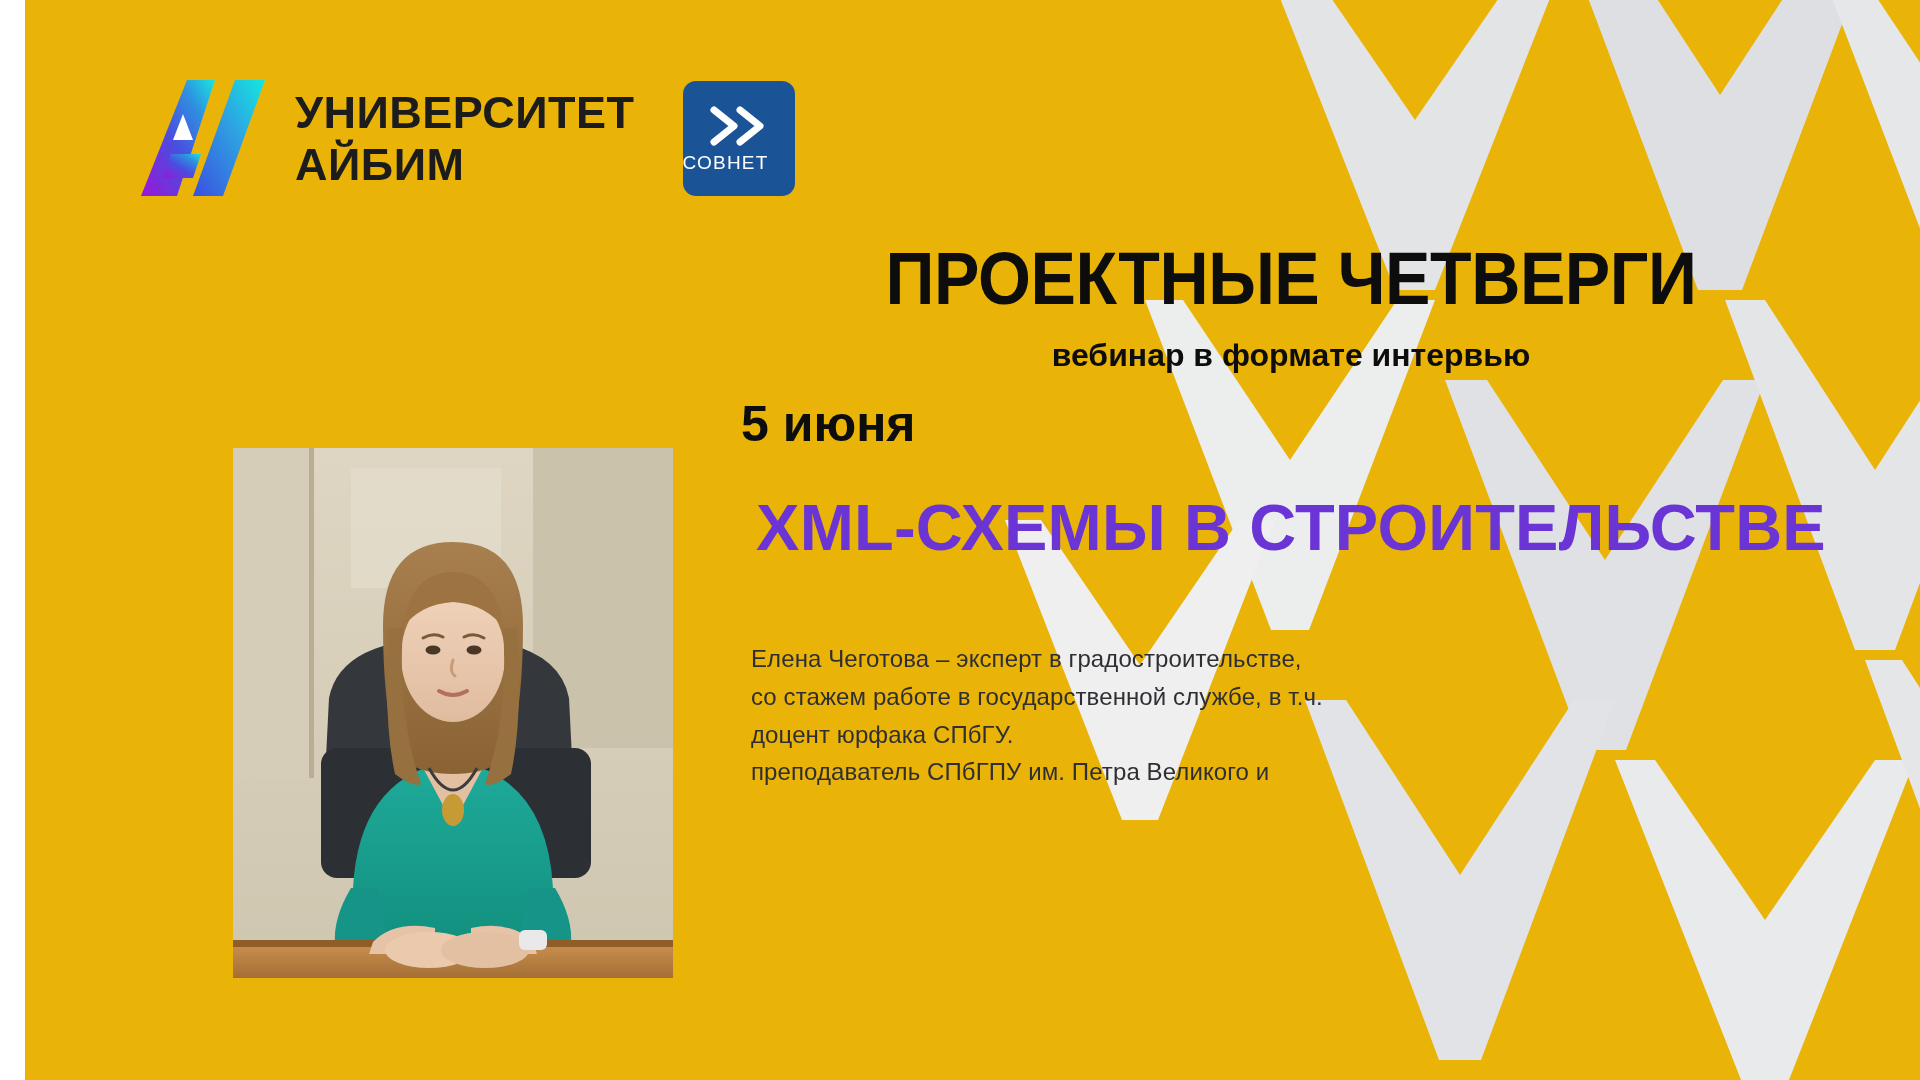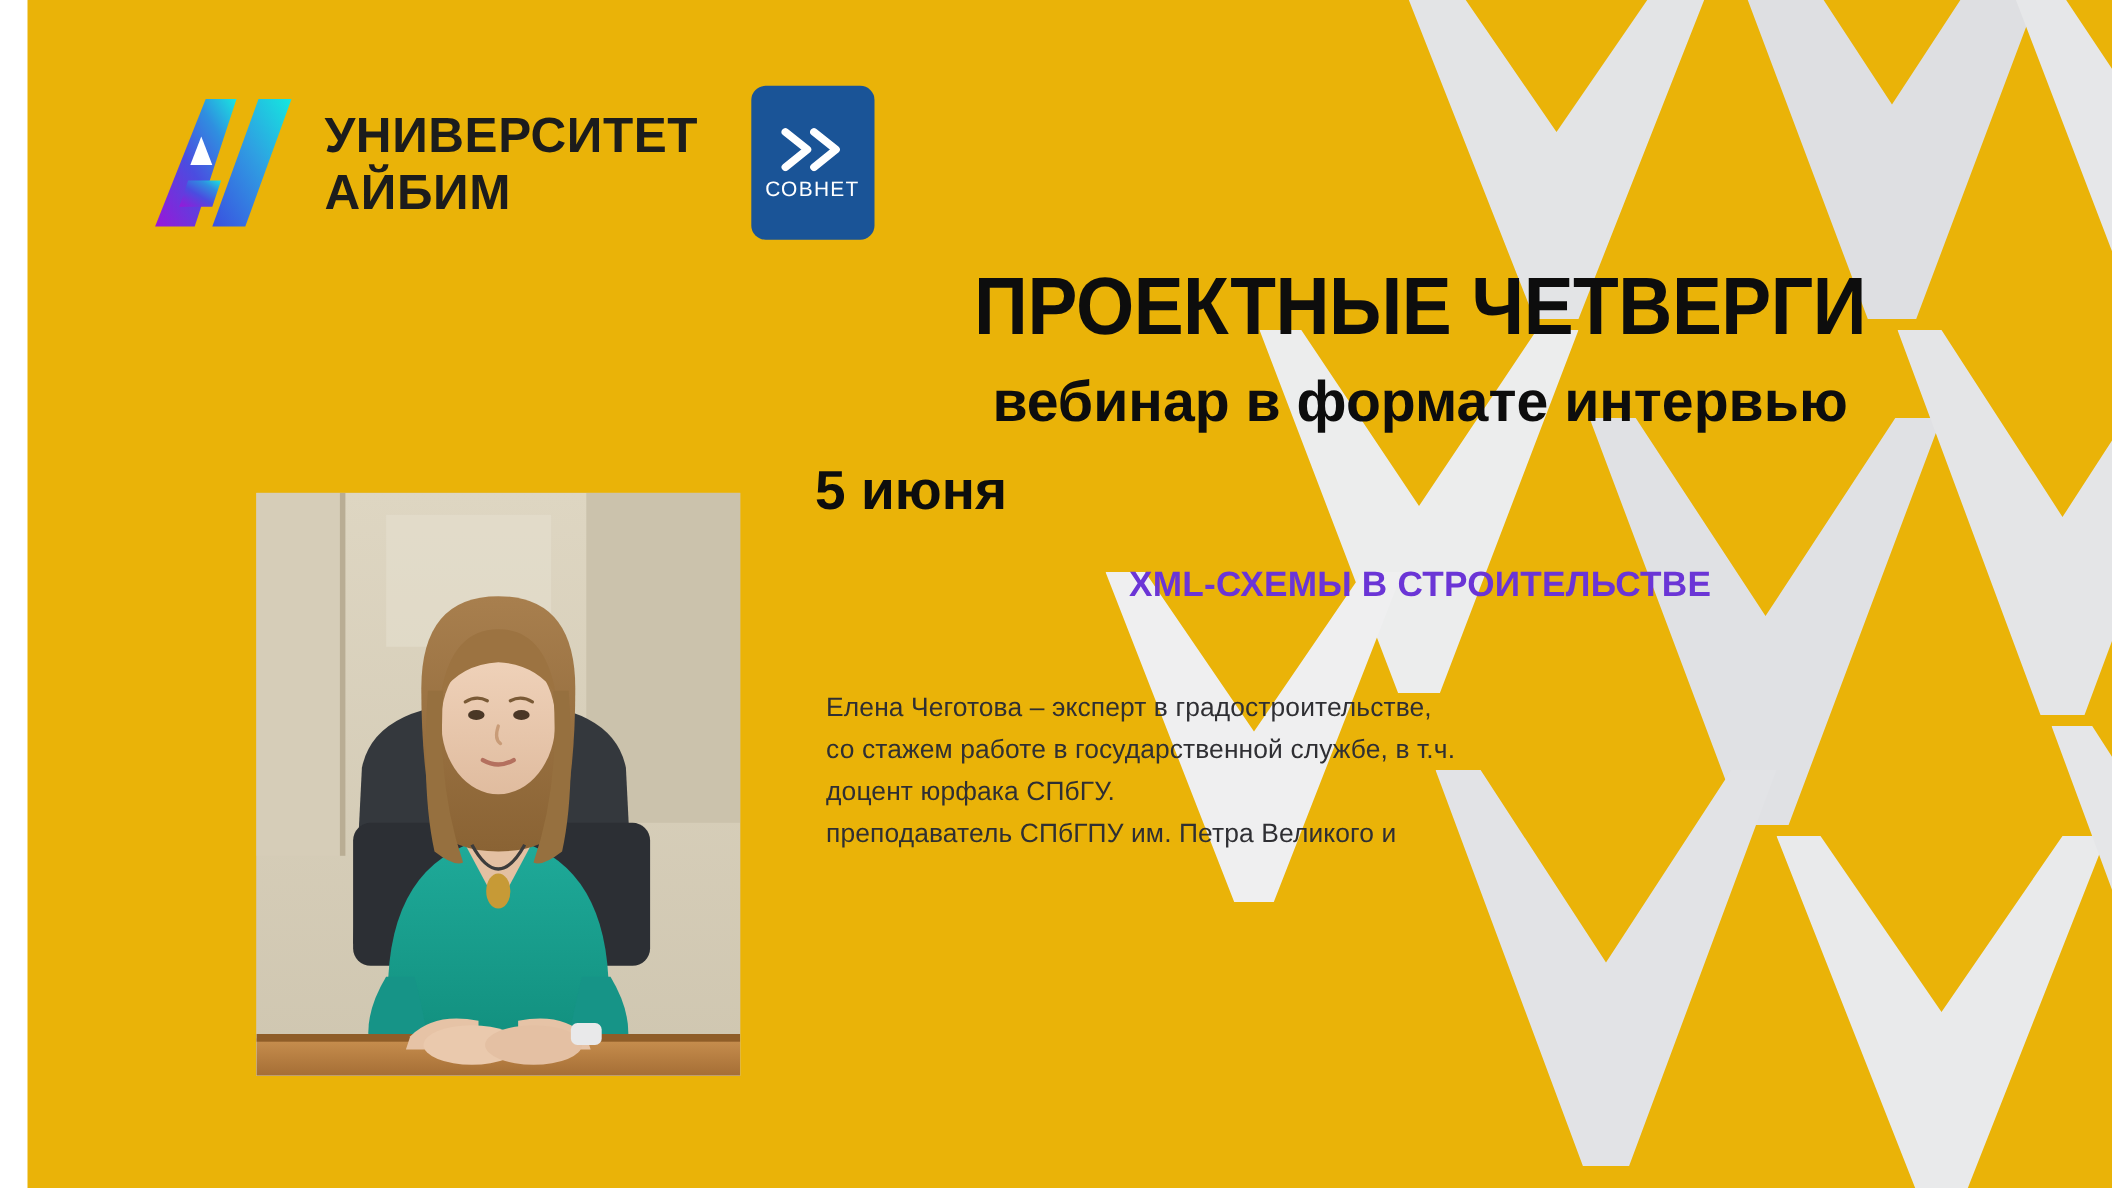--- a/index.html
+++ b/index.html
@@ -54,27 +54,26 @@
   .logo-words span {
     font-family:"Liberation Sans", sans-serif;
     font-weight:bold;
     font-size:45px;
     letter-spacing:0.5px;
     color:#1c1c1c;
   }
   .logo-line2 { margin-top:7px; }
 
   .sovnet-badge {
-    width:112px; height:140px;
+    width:112px; height:115px;
     background:#1a5497;
     border-radius:13px;
     margin-left:22px;
     display:flex;
     flex-direction:column;
-    align-items:center;
     justify-content:center;
     flex:0 0 auto;
     padding-top:4px;
   }
   .sovnet-chev {
     display:flex;
     align-items:center;
     justify-content:center;
     margin-bottom:2px;
   }
@@ -114,41 +113,41 @@
     color:#0d0d0d;
     text-align:center;
     transform:scaleX(0.92);
     transform-origin:center;
     white-space:nowrap;
   }
 
   .title-sub {
     font-family:"Liberation Sans", sans-serif;
     font-weight:bold;
-    font-size:52px;
+    font-size:32px;
     line-height:1.1;
     color:#0d0d0d;
     text-align:center;
     margin-top:22px;
   }
 
   .title-date {
     font-family:"Liberation Sans", sans-serif;
     font-weight:bold;
     font-size:50px;
     line-height:1.1;
     color:#0d0d0d;
     text-align:left;
     margin-top:24px;
   }
 
   .topic {
     font-family:"Liberation Sans", sans-serif;
     font-weight:bold;
-    font-size:32px;
+    font-size:65px;
     line-height:1.1;
     letter-spacing:0.2px;
     color:#6b35d6;
     text-align:center;
     margin-top:40px;
     white-space:nowrap;
   }
 
   .bio {
     margin-top:76px;

